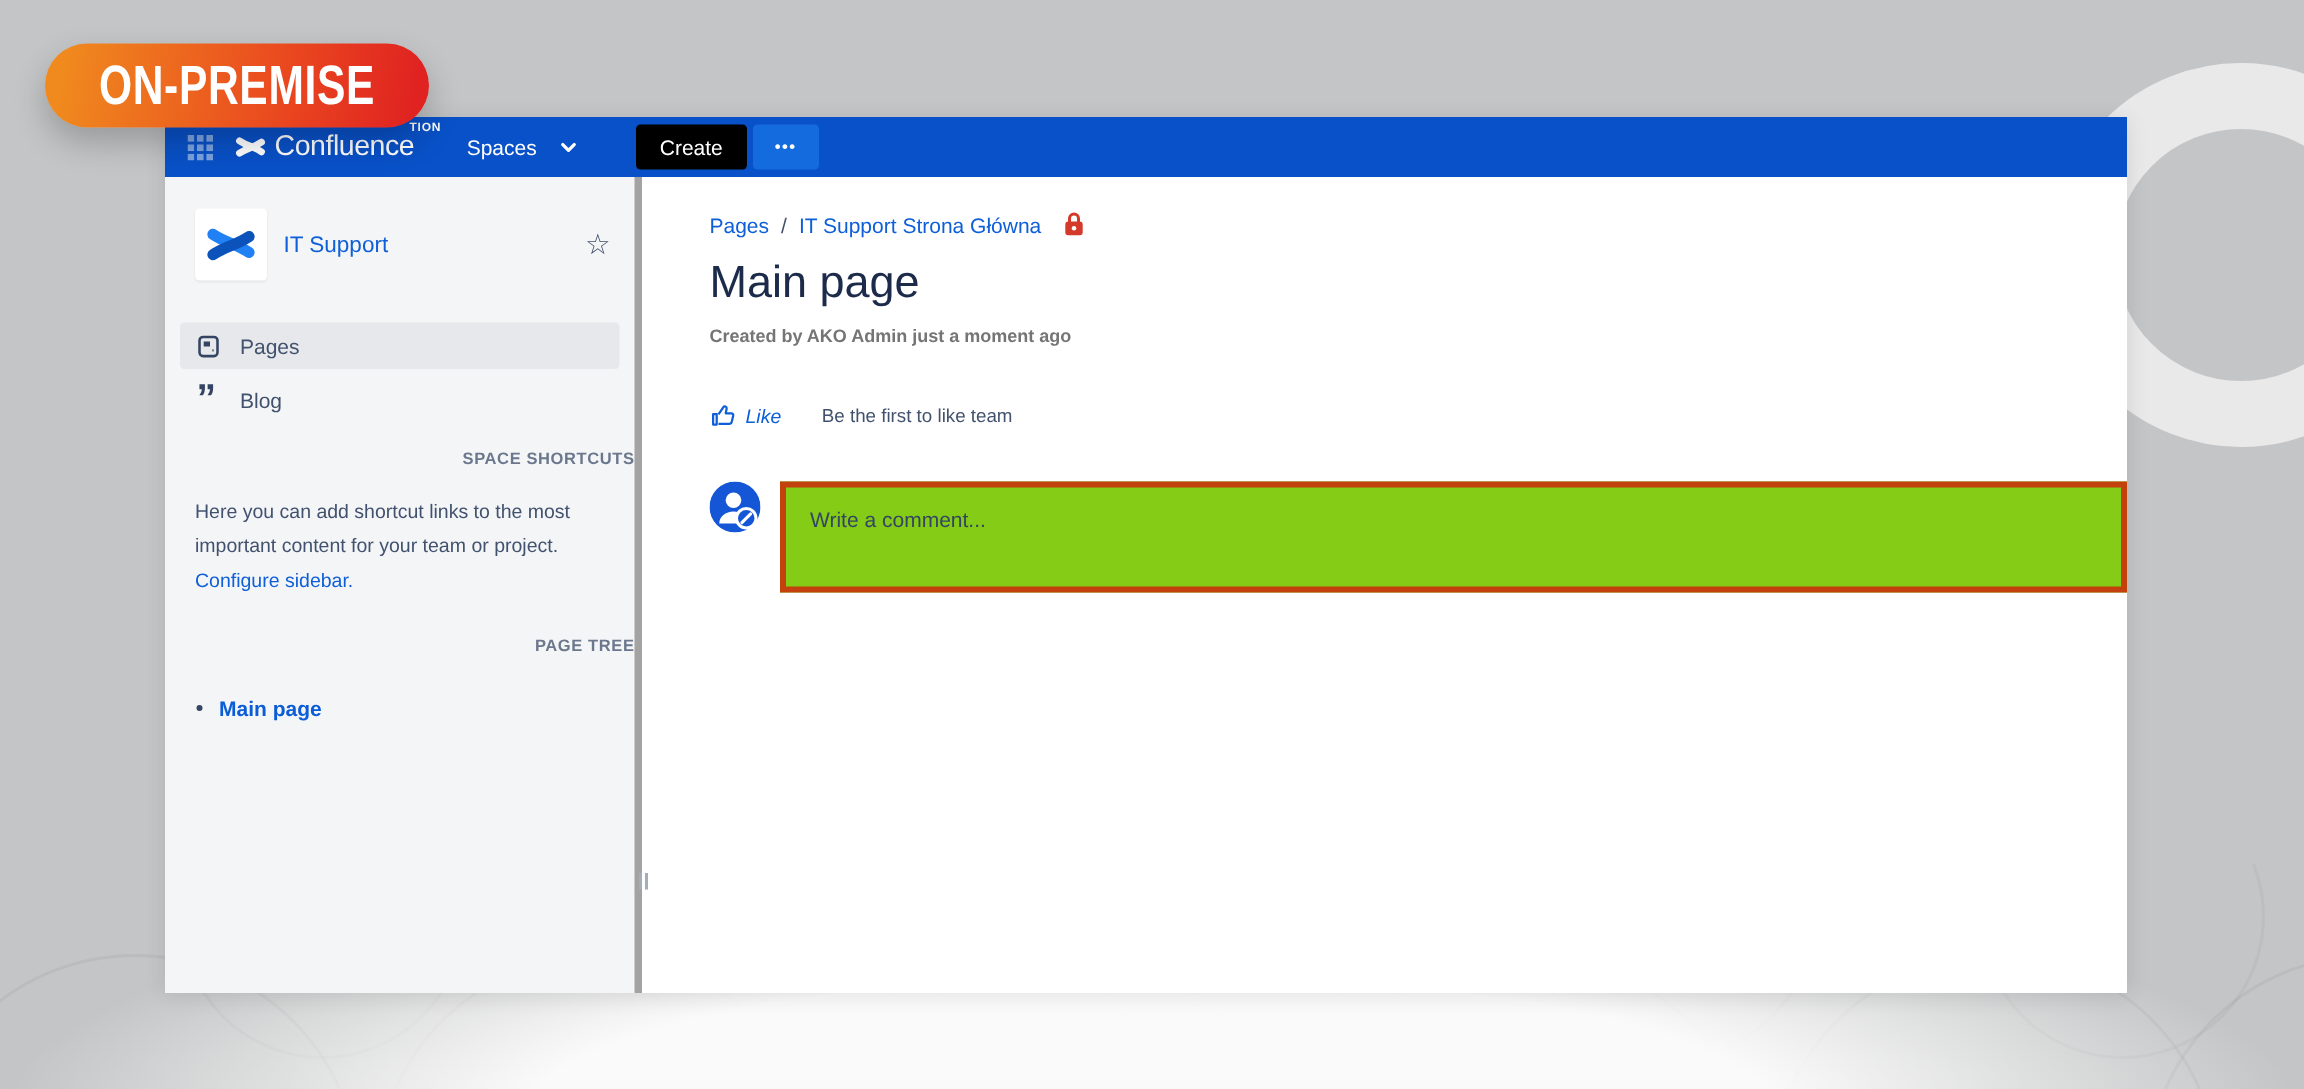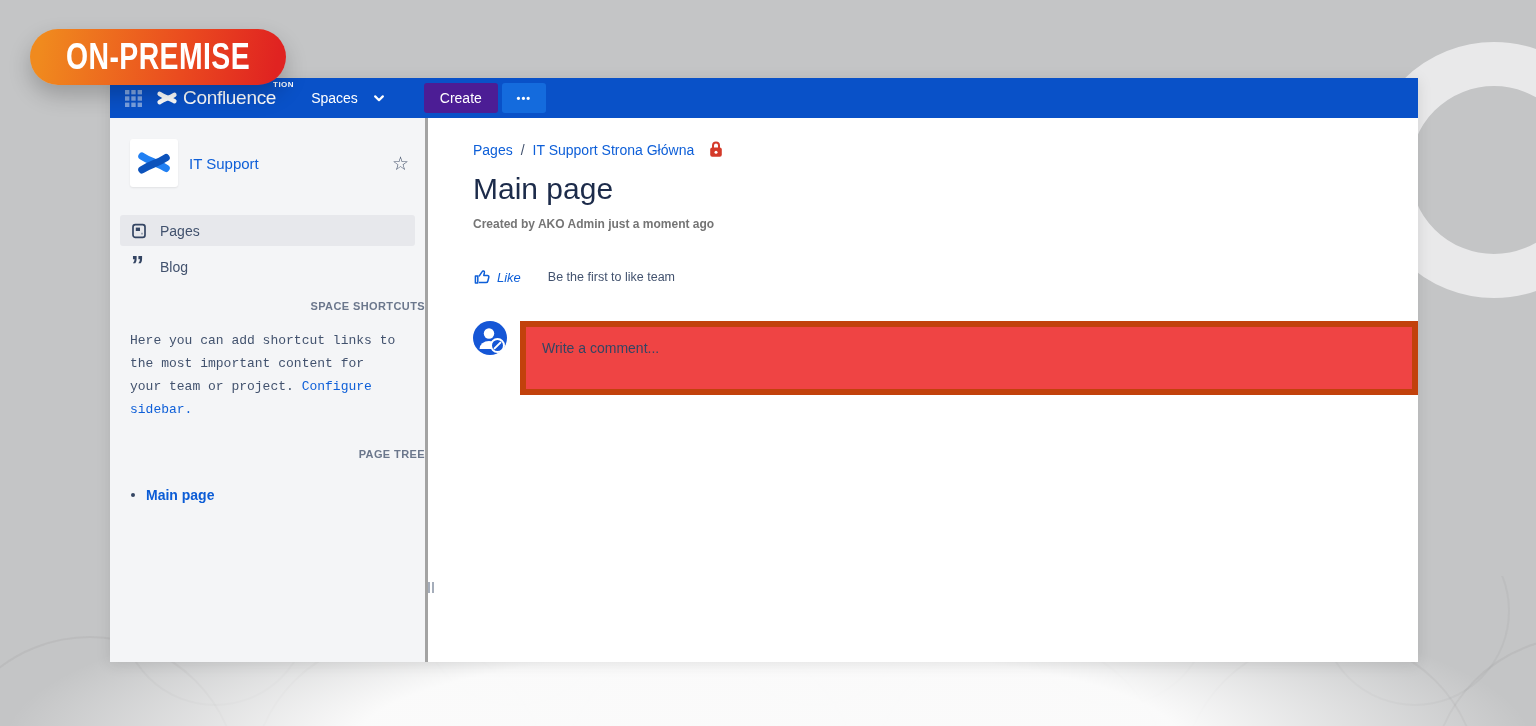--- a/index.html
+++ b/index.html
@@ -29,43 +29,43 @@
   .shot { position:absolute; left:110px; top:78px; width:1308px; height:584px; z-index:3;
           background:#fff; box-shadow:0 2px 14px rgba(0,0,0,.10); }
 
   
   .topnav { position:relative; height:40px; background:#0951C8; display:flex; align-items:center; color:#fff; }
   .appgrid { margin-left:15px; display:flex; cursor:pointer; }
   .logo { display:flex; align-items:center; margin-left:14px; cursor:pointer; }
   .logoText { font-size:19px; font-weight:400; letter-spacing:-.3px; margin-left:5px; }
   .license { position:absolute; left:163px; top:2px; font-size:8px; font-weight:700; color:#fff; letter-spacing:.5px; }
   .navItem { display:flex; align-items:center; gap:16px; margin-left:35px; font-size:14px; cursor:pointer; }
-  .createBtn { margin-left:40px; width:74px; height:30px; background:#4c1d95; border:none; border-radius:3px;
+  .createBtn { margin-left:40px; width:74px; height:30px; background:#000000; border:none; border-radius:3px;
                color:#fff; font-size:14px; font-family:inherit; cursor:pointer; }
   .moreBtn { margin-left:4px; width:44px; height:30px; background:#146BDD; border:none; border-radius:3px;
              color:#fff; font-size:11px; font-weight:700; letter-spacing:1px; cursor:pointer; }
 
   
   .bodyrow { display:flex; height:544px; }
 
   
-  .sidebar { position:relative; width:318px; background:#F4F5F7; border-right:3px solid #a3a3a3; flex:none; }
+  .sidebar { position:relative; width:318px; background:#F4F5F7; border-right:5px solid #a3a3a3; flex:none; }
   .spaceHead { display:flex; align-items:center; padding:21px 16px 0 20px; }
   .spaceTile { width:48px; height:48px; background:#fff; border-radius:3px; box-shadow:0 1px 2px rgba(0,0,0,.08);
                display:flex; align-items:center; justify-content:center; flex:none; cursor:pointer; }
   .spaceName { margin-left:11px; font-size:15px; color:#0E5FD8; cursor:pointer; flex:1; }
   .star { font-size:19px; color:#44526B; cursor:pointer; line-height:1; }
   .navlist { margin-top:28px; padding:0 10px; }
   .navrow { height:31px; display:flex; align-items:center; gap:13px; padding-left:11px;
             border-radius:3px; margin-bottom:5px; cursor:pointer; }
   .navrow.sel { background:#E7E8EC; }
   .navrow .lbl { font-size:14px; color:#42526E; }
   .quoteGlyph { font-size:26px; font-weight:700; color:#344563; line-height:10px; height:14px; width:16px; }
   .sideHead { margin:18px 0 0 20px; font-size:11px; font-weight:700; color:#6B778C; letter-spacing:.4px;text-align:right; }
-  .sidePara { margin:17px 20px 0 20px; width:268px; font-size:13px; line-height:23px; color:#42526E;font-family:Liberation Mono, monospace; }
+  .sidePara { margin:17px 20px 0 20px; width:268px; font-size:13px; line-height:23px; color:#42526E; }
   .sideLink { color:#0E5FD8; cursor:pointer; }
   .treeHead { margin-top:27px; }
   .treeItem { margin:27px 0 0 21px; display:flex; align-items:center; gap:11px; }
   .treeDot { width:4px; height:4px; border-radius:50%; background:#344563; }
   .treeLink { font-size:14px; font-weight:700; color:#0B5CD6; cursor:pointer; }
   .grip { position:absolute; right:-9px; top:464px; display:flex; gap:2px; cursor:col-resize; z-index:4; }
   .grip i { display:block; width:2px; height:11px; background:#A5ADBA; }
 
   
   .main { flex:1; background:#fff; padding:23px 0 0 45px; position:relative; }
@@ -74,21 +74,21 @@
   .crumbSep { color:#42526E; }
   .lock { margin-left:7px; display:flex; }
   .pageTitle { margin-top:14px; font-size:30px; line-height:34px; font-weight:500; color:#1C2B4A; }
   .byline { margin-top:11px; font-size:12px; color:#757575;font-weight:bold; }
   .likeRow { margin-top:37px; display:flex; align-items:center; }
   .likeBtn { display:flex; align-items:center; gap:6px; cursor:pointer;font-style:italic; }
   .likeLbl { font-size:13px; color:#0E5FD8; }
   .likeHint { margin-left:27px; font-size:12.5px; color:#42526E; }
   .commentRow { margin-top:35px; display:flex; align-items:flex-start; }
   .avatar { flex:none; cursor:pointer; }
-  .commentBox { flex:1; height:74px; margin-left:13px; background:#ef4444; border:6px solid #c2410c; }
+  .commentBox { flex:1; height:74px; margin-left:13px; background:#84cc16; border:4px solid #c2410c; }
   .commentBox textarea { width:100%; height:100%; border:none; outline:none; resize:none; background:transparent;
         font-family:inherit; font-size:14px; padding:13px 16px; color:#172B4D; }
   .commentBox textarea::placeholder { color:#344563; opacity:1; }
 </style>
 </head>
 <body>
 
 <div class="ring"></div>
 <div class="pattern">
   <div class="pc2" style="left:120px"></div>

